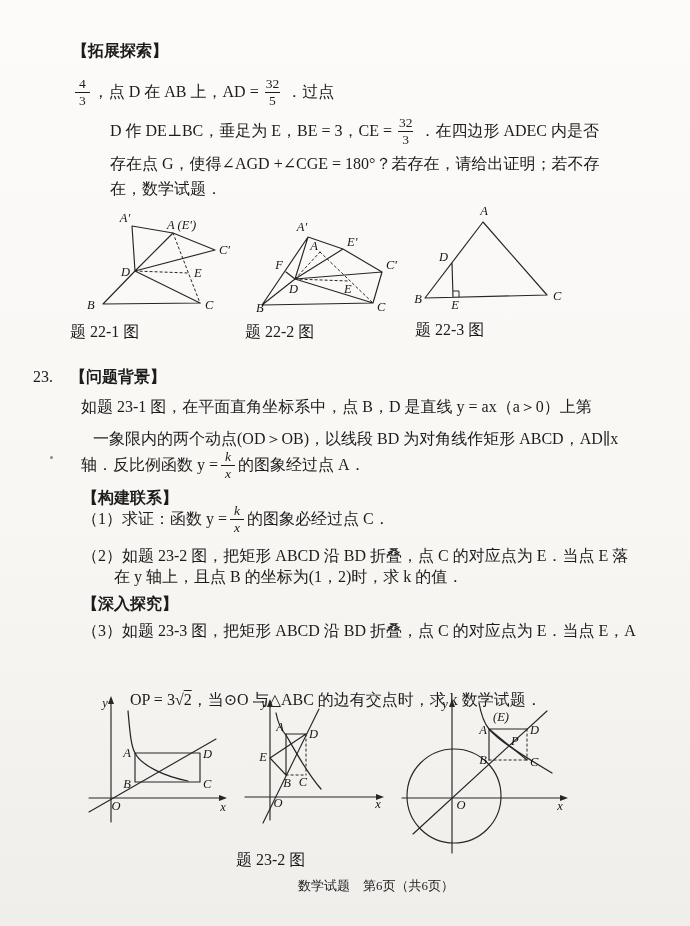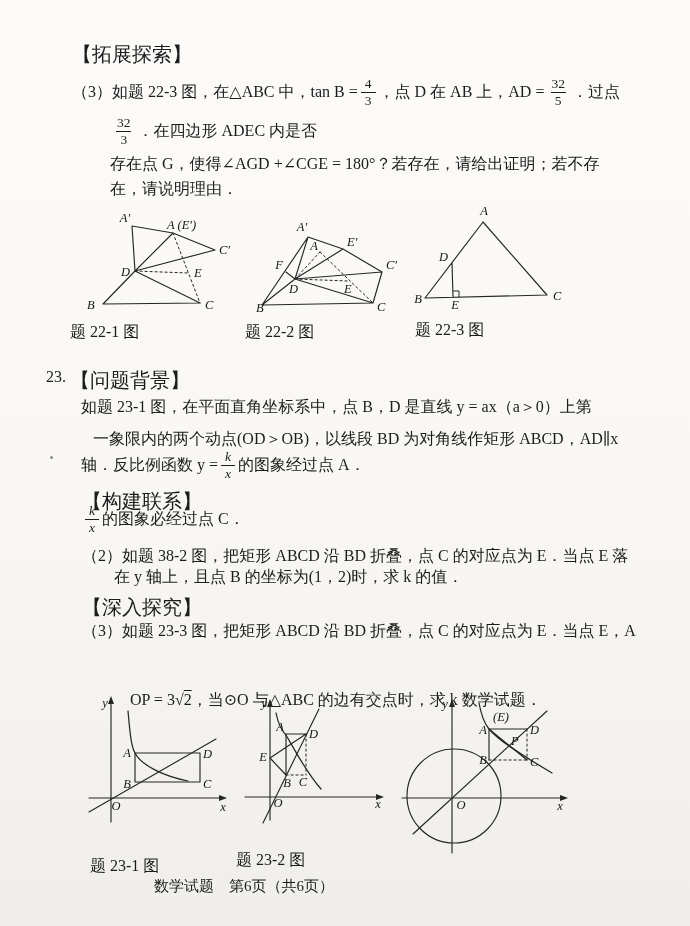--- a/index.html
+++ b/index.html
@@ -1,55 +1,55 @@
 <!DOCTYPE html>
 <html><head>
 <meta charset="utf-8">
 <style>
   html,body{margin:0;padding:0;background:#e8e8e6;}
   .page{
     position:relative;width:690px;height:926px;margin:0 auto;overflow:hidden;
     background:linear-gradient(180deg,#fcfbf9 0%,#f8f7f4 55%,#efeeeb 100%);
     color:#1c1c1c;font-family:"Liberation Serif","DejaVu Serif",serif;
   }
-  .shead{position:absolute;font-weight:400;font-size:20px;white-space:pre;}
+  .shead{position:absolute;font-weight:700;font-size:16px;white-space:pre;}
   .tline{position:absolute;font-size:16px;white-space:pre;}
   .mline{position:absolute;display:flex;align-items:center;height:44px;font-size:16px;white-space:pre;}
   .mline span{white-space:pre;}
   .frac{display:inline-flex;flex-direction:column;align-items:center;font-size:13.5px;line-height:1.12;margin:0 3px;}
   .frac .num{padding:0 4px;}
   .frac .den{border-top:1.2px solid #1c1c1c;padding:0 4px;}
   .frac.it{font-style:italic;}
   .rv{text-decoration:overline;}
   .cap{position:absolute;font-size:16px;text-align:left;white-space:pre;}
-  .footer{position:absolute;font-size:15px;text-align:left;white-space:pre;}
+  .footer{position:absolute;font-size:13px;text-align:right;white-space:pre;}
   .fig{position:absolute;}
   .ln{stroke:#262626;stroke-width:1.15;fill:none;stroke-linecap:round;stroke-linejoin:round;}
   .dt{stroke-dasharray:2.2,2.8;stroke-width:1;}
   .ar{fill:#262626;stroke:none;}
   .lb{font-family:"Liberation Serif","DejaVu Serif",serif;font-style:italic;font-size:12.5px;fill:#151515;}
   .speck{position:absolute;width:3px;height:3px;border-radius:50%;background:#8a8a86;}
 </style>
 </head>
 <body>
 
 <div class="page">
 
   <div class="shead" style="left:72px;top:41px">【拓展探索】</div>
 
   <div class="mline" style="left:72px;top:70px">
-    <span>（3）如题 22-3 图，在△ABC 中，tan B =</span><span class="frac"><span class="num">4</span><span class="den">3</span></span><span>，点 D 在 AB 上，AD =</span><span class="frac"><span class="num">32</span><span class="den">5</span></span><span>．过点</span>
+    <span class="frac"><span class="num">4</span><span class="den">3</span></span><span>，点 D 在 AB 上，AD =</span><span class="frac"><span class="num">32</span><span class="den">5</span></span><span>．过点</span>
   </div>
 
   <div class="mline" style="left:110px;top:109px">
-    <span class="frac"><span class="num">32</span><span class="den">3</span></span><span>．在四边形 ADEC 内是否</span>
+    <span>D 作 DE⊥BC，垂足为 E，BE = 3，CE =</span><span class="frac"><span class="num">32</span><span class="den">3</span></span><span>．在四边形 ADEC 内是否</span>
   </div>
 
   <div class="tline" style="left:110px;top:154px">存在点 G，使得∠AGD +∠CGE = 180°？若存在，请给出证明；若不存</div>
-  <div class="tline" style="left:110px;top:179px">在，请说明理由．</div>
+  <div class="tline" style="left:110px;top:179px">在，数学试题．</div>
 
   <svg class="fig" style="left:75px;top:205px" width="165" height="112" viewBox="0 0 165 112">
     <path class="ln" d="M57,21 L98,28 M57,21 L60,66 M60,66 L98,28 M98,28 L140,45 M60,66 L140,45 M60,66 L28,99 M28,99 L125,98 M125,98 L60,66"></path>
     <path class="ln dt" d="M98,28 L125,98 M60,66 L113,68"></path>
     <text class="lb" x="50" y="17" text-anchor="middle">A′</text>
     <text class="lb" x="92" y="24">A (E′)</text>
     <text class="lb" x="144" y="49">C′</text>
     <text class="lb" x="55" y="71" text-anchor="end">D</text>
     <text class="lb" x="119" y="72">E</text>
     <text class="lb" x="12" y="104">B</text>
@@ -76,36 +76,36 @@
     <path class="ln" d="M88,27 L30,103 M30,103 L152,100 M152,100 L88,27 M57,68 L58,102"></path>
     <path class="ln" style="stroke-width:1" d="M58.5,96 H64 V102"></path>
     <text class="lb" x="89" y="20" text-anchor="middle">A</text>
     <text class="lb" x="27" y="108" text-anchor="end">B</text>
     <text class="lb" x="158" y="105">C</text>
     <text class="lb" x="53" y="66" text-anchor="end">D</text>
     <text class="lb" x="60" y="114" text-anchor="middle">E</text>
   </svg>
   <div class="cap" style="left:415px;top:320px;width:150px">题 22-3 图</div>
 
-  <div class="tline" style="left:46px;top:368px">23.</div>
+  <div class="tline" style="left:33px;top:368px">23.</div>
   <div class="shead" style="left:70px;top:367px">【问题背景】</div>
 
   <div class="tline" style="left:81px;top:397px">如题 23-1 图，在平面直角坐标系中，点 B，D 是直线 y = ax（a＞0）上第</div>
   <div class="tline" style="left:93px;top:429px">一象限内的两个动点(OD＞OB)，以线段 BD 为对角线作矩形 ABCD，AD∥x</div>
   <div class="mline" style="left:81px;top:443px">
     <span>轴．反比例函数 y =</span><span class="frac it"><span class="num">k</span><span class="den">x</span></span><span>的图象经过点 A．</span>
   </div>
 
   <div class="shead" style="left:82px;top:488px">【构建联系】</div>
 
   <div class="mline" style="left:82px;top:497px">
-    <span class="frac it"><span class="num">k</span><span class="den">x</span></span><span>的图象必经过点 C．</span>
+    <span>（1）求证：函数 y =</span><span class="frac it"><span class="num">k</span><span class="den">x</span></span><span>的图象必经过点 C．</span>
   </div>
 
-  <div class="tline" style="left:82px;top:546px">（2）如题 38-2 图，把矩形 ABCD 沿 BD 折叠，点 C 的对应点为 E．当点 E 落</div>
+  <div class="tline" style="left:82px;top:546px">（2）如题 23-2 图，把矩形 ABCD 沿 BD 折叠，点 C 的对应点为 E．当点 E 落</div>
   <div class="tline" style="left:114px;top:567px">在 y 轴上，且点 B 的坐标为(1，2)时，求 k 的值．</div>
 
   <div class="shead" style="left:82px;top:594px">【深入探究】</div>
 
   <div class="tline" style="left:82px;top:621px">（3）如题 23-3 图，把矩形 ABCD 沿 BD 折叠，点 C 的对应点为 E．当点 E，A</div>
   <div class="tline" style="left:114px;top:672px">
     <span>OP = 3</span><span>√</span><span class="rv">2</span><span>，当⊙O 与△ABC 的边有交点时，求 k 数学试题．</span>
   </div>
 
   <svg class="fig" style="left:85px;top:695px" width="150" height="165" viewBox="0 0 150 165">
@@ -116,21 +116,20 @@
     <path class="ln" d="M50,58 H115 V87 H50 Z"></path>
     <path class="ln" style="stroke-width:1.25" d="M43,16 C45,38 46,51 50,58 C56,70 78,81 103,86"></path>
     <text class="lb" x="20" y="12" text-anchor="middle">y</text>
     <text class="lb" x="138" y="116" text-anchor="middle">x</text>
     <text class="lb" x="31" y="115" text-anchor="middle">O</text>
     <text class="lb" x="46" y="62" text-anchor="end">A</text>
     <text class="lb" x="118" y="63">D</text>
     <text class="lb" x="46" y="93" text-anchor="end">B</text>
     <text class="lb" x="118" y="93">C</text>
   </svg>
-  <div class="cap" style="left:90px;top:856px;width:140px">题 23-1 图</div>
 
   <svg class="fig" style="left:240px;top:695px" width="150" height="165" viewBox="0 0 150 165">
     <path class="ln" d="M30,6 V125 M5,102 H141"></path>
     <path class="ar" d="M30,4 L27,12 L33,12 Z"></path>
     <path class="ar" d="M144,102 L136,99 L136,105 Z"></path>
     <path class="ln" d="M23,128 L79,14"></path>
     <path class="ln" d="M46,39 H66 M46,39 V80 M30,63 L66,39 M30,63 L46,80"></path>
     <path class="ln dt" d="M66,39 V80 M46,80 H66"></path>
     <path class="ln" style="stroke-width:1.25" d="M36,18 C38,28 41,35 46,40 C53,52 66,77 81,94"></path>
     <text class="lb" x="24" y="12" text-anchor="middle">y</text>

